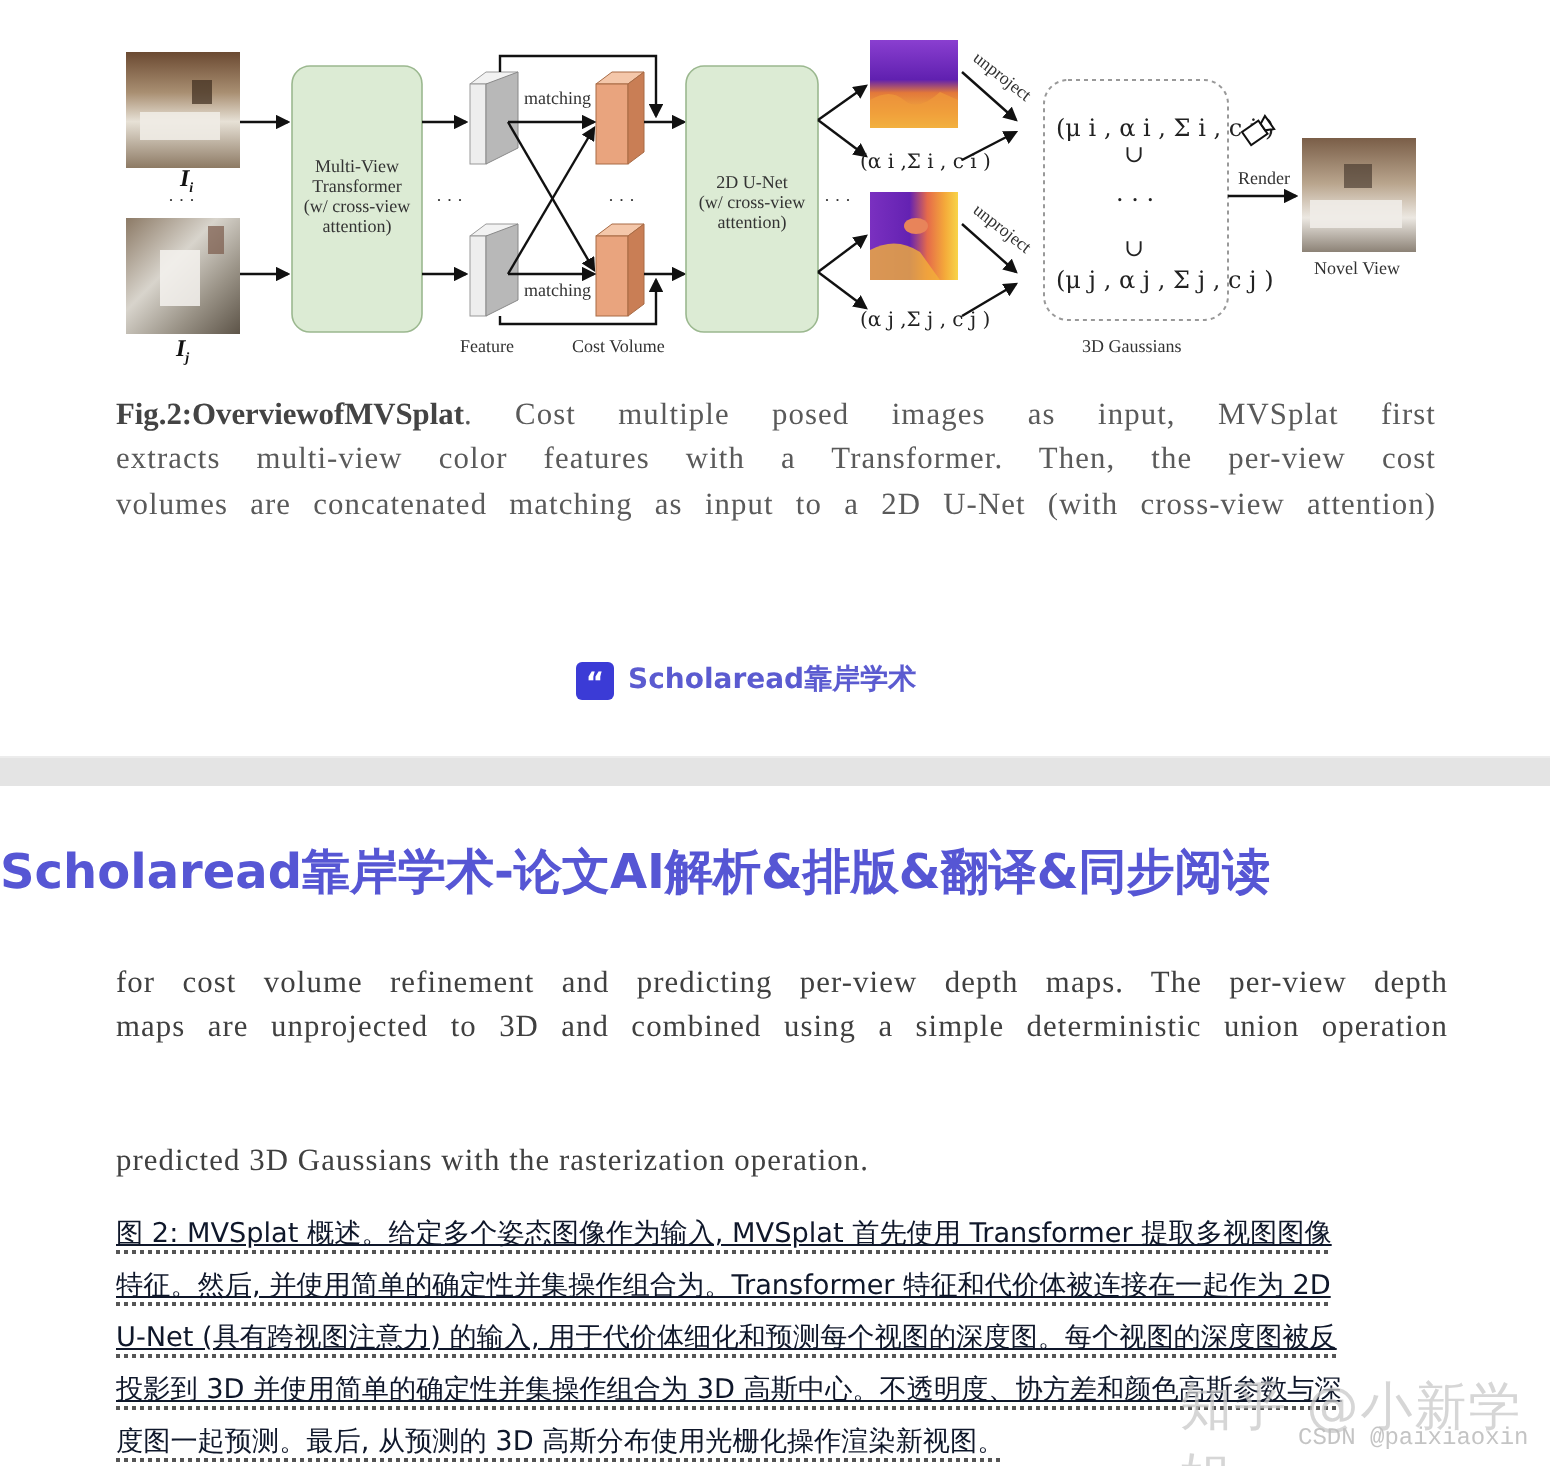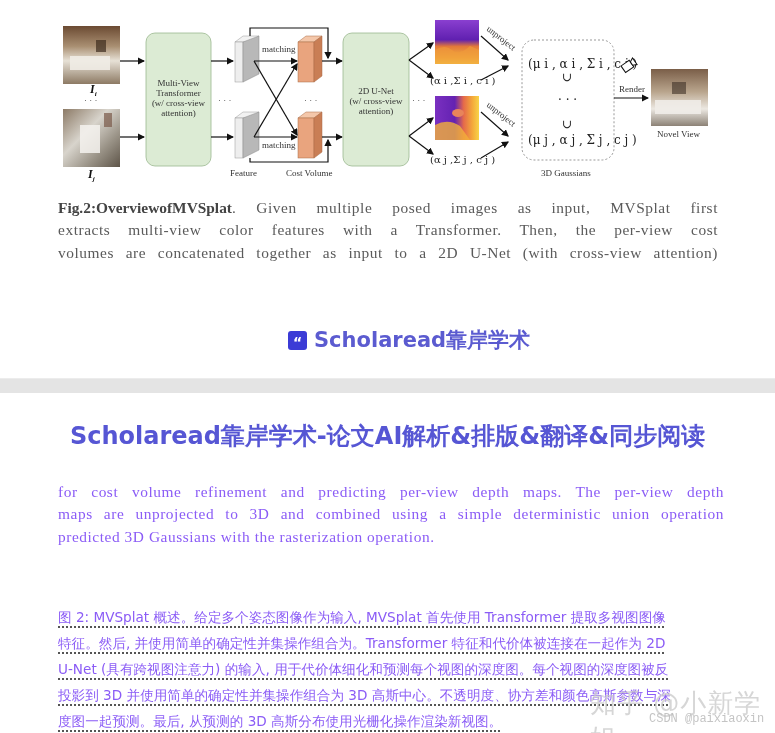--- a/index.html
+++ b/index.html
@@ -4,25 +4,25 @@
 <style>
   html, body { margin: 0; padding: 0; }
   body { width: 775px; height: 733px; background: #ffffff; position: relative; overflow: hidden; font-family: "DejaVu Serif", serif; }
   .fig { position: absolute; left: 0; top: 0; width: 775px; height: 195px; }
   .serif { font-family: "Liberation Serif", "DejaVu Serif", serif; }
   .caption-en { position: absolute; left: 58px; top: 197px; width: 660px; font-family: "Liberation Serif", "DejaVu Serif", serif; font-size: 15.4px; line-height: 22.4px; color: #5a5a5a; letter-spacing: 0.55px; word-spacing: 2px; }
   .caption-en b { color: #444; font-weight: bold; letter-spacing: 0; margin-top: 12px; }
   .cap-line { display: block; white-space: nowrap; text-align: justify; text-align-last: justify; }
   .brand { position: absolute; left: 288px; top: 328px; height: 24px; display: flex; align-items: center; }
   .brand-logo { width: 19px; height: 19px; background: #3b3bd6; border-radius: 3px; color: #fff; font-family: "DejaVu Sans", sans-serif; font-weight: bold; font-size: 14px; line-height: 22px; text-align: center; margin-right: 7px; }
-  .brand-text { font-family: "DejaVu Sans", sans-serif; font-size: 21px; color: #5b5bd0; font-weight: bold; letter-spacing: 0; }
+  .brand-text { font-family: "DejaVu Sans", sans-serif; font-size: 14px; color: #5b5bd0; font-weight: bold; letter-spacing: 0; }
   .divider { position: absolute; left: 0; top: 378px; width: 775px; height: 14px; background: #e4e4e4; border-top: 1px solid #ececec; }
-  .banner { position: absolute; left: 0; top: 420px; width: 775px; text-align: center; font-family: "DejaVu Sans", sans-serif; font-size: 24px; font-weight: bold; color: #5656d4; letter-spacing: 0; }
-  .body-en { position: absolute; left: 58px; top: 481px; width: 666px; font-family: "Liberation Serif", "DejaVu Serif", serif; font-size: 15.4px; line-height: 22.4px; color: #8b5cf6; letter-spacing: 0.55px; }
-  .body-zh { position: absolute; left: 58px; top: 604px; width: 666px; font-family: "DejaVu Sans", sans-serif; font-size: 13.6px; line-height: 26px; color: #8b5cf6; }
+  .banner { position: absolute; left: 0; top: 420px; width: 775px; font-family: "DejaVu Sans", sans-serif; font-size: 24px; font-weight: bold; color: #5656d4; letter-spacing: 0; }
+  .body-en { position: absolute; left: 58px; top: 481px; width: 666px; font-family: "Liberation Serif", "DejaVu Serif", serif; font-size: 15.4px; line-height: 22.4px; color: #404040; letter-spacing: 0.55px; }
+  .body-zh { position: absolute; left: 58px; top: 604px; width: 666px; font-family: "DejaVu Sans", sans-serif; font-size: 13.6px; line-height: 26px; color: #0f172a; text-decoration: underline; }
   .zh-line { display: block; white-space: nowrap; text-decoration: underline; text-decoration-style: dotted; text-decoration-color: #555; text-underline-offset: 4px; text-decoration-thickness: 2px; }
   .wm1 { position: absolute; left: 590px; top: 686px; font-family: "DejaVu Sans", sans-serif; font-size: 26px; color: rgba(200,200,200,0.75); letter-spacing: 1px; }
   .wm2 { position: absolute; left: 649px; top: 712px; font-family: Liberation Mono, monospace; font-size: 12px; color: rgba(190,190,190,0.9); }
   .tiny { font-family: "Liberation Serif", "DejaVu Serif", serif; font-size: 9px; fill: #333; }
   .math { font-family: "DejaVu Serif", serif; font-size: 12px; fill: #222; }
   .math-s { font-family: "DejaVu Serif", serif; font-size: 10px; fill: #222; }
 </style>
 </head>
 <body>
 
@@ -186,38 +186,38 @@
     <g>
       <rect x="651" y="69" width="57" height="57" fill="url(#novel)"></rect>
       <rect x="655" y="100" width="46" height="14" fill="#efece8" opacity="0.9"></rect>
       <rect x="672" y="82" width="14" height="12" fill="#3e3026" opacity="0.6"></rect>
     </g>
     <text x="657" y="137" class="tiny" font-size="8">Novel View</text>
   </svg>
 </div>
 
 <div class="caption-en">
-  <span class="cap-line"><b>Fig.2:OverviewofMVSplat</b><span>. Given multiple posed images as input, MVSplat first</span></span>
+  <span class="cap-line"><b>Fig.2:OverviewofMVSplat</b><span>. Cost multiple posed images as input, MVSplat first</span></span>
   <span class="cap-line">extracts multi-view color features with a Transformer. Then, the per-view cost</span>
-  <span class="cap-line">volumes are concatenated together as input to a 2D U-Net (with cross-view attention)</span>
+  <span class="cap-line">volumes are concatenated matching as input to a 2D U-Net (with cross-view attention)</span>
 </div>
 
 <div class="brand">
   <div class="brand-logo">“</div>
   <span class="brand-text">Scholaread靠岸学术</span>
 </div>
 
 <div class="divider"></div>
 
 <div class="banner">Scholaread靠岸学术-论文AI解析&amp;排版&amp;翻译&amp;同步阅读</div>
 
 <div class="body-en">
   <span class="cap-line">for cost volume refinement and predicting per-view depth maps. The per-view depth</span>
   <span class="cap-line">maps are unprojected to 3D and combined using a simple deterministic union operation</span>
-  <span style="display:block;white-space:nowrap;">predicted 3D Gaussians with the rasterization operation.</span>
+  <span style="display:block;white-space:nowrap;margin-top:44px;">predicted 3D Gaussians with the rasterization operation.</span>
 </div>
 
 <div class="body-zh">
   <span class="zh-line">图 2: MVSplat 概述。给定多个姿态图像作为输入, MVSplat 首先使用 Transformer 提取多视图图像</span>
   <span class="zh-line">特征。然后, 并使用简单的确定性并集操作组合为。Transformer 特征和代价体被连接在一起作为 2D</span>
   <span class="zh-line">U-Net (具有跨视图注意力) 的输入, 用于代价体细化和预测每个视图的深度图。每个视图的深度图被反</span>
   <span class="zh-line">投影到 3D 并使用简单的确定性并集操作组合为 3D 高斯中心。不透明度、协方差和颜色高斯参数与深</span>
   <span class="zh-line" style="display:inline-block;">度图一起预测。最后, 从预测的 3D 高斯分布使用光栅化操作渲染新视图。</span>
 </div>
 

